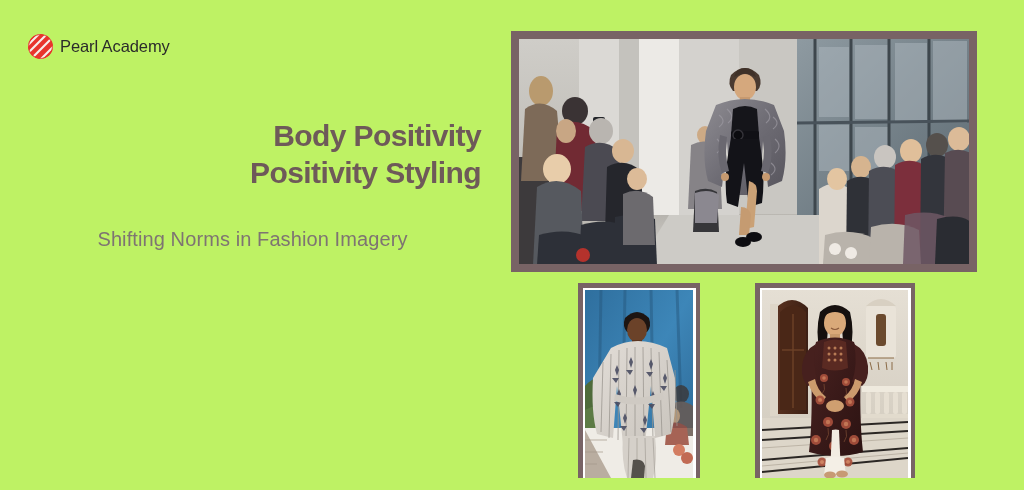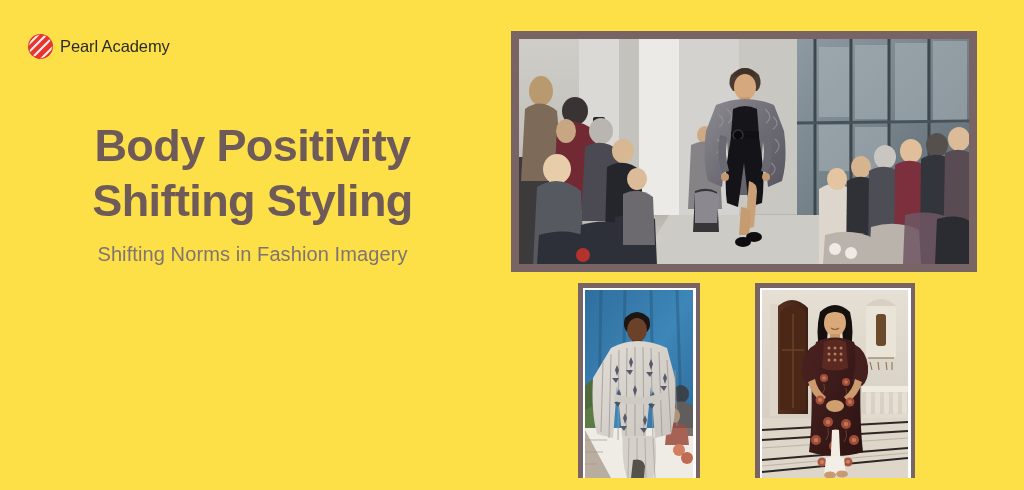--- a/index.html
+++ b/index.html
@@ -14,21 +14,21 @@
     background: #ece7e6;
     font-family: "Liberation Sans", sans-serif;
     position: relative;
   }
 
   .slide {
     position: absolute;
     inset: 0;
     width: 1024px;
     height: 490px;
-    background: #fde047;
+    background: #bef264;
   }
 
   
   .brand {
     position: absolute;
     left: 28px;
     top: 34px;
     display: flex;
     align-items: center;
     gap: 7px;
@@ -56,28 +56,29 @@
   .copy {
     position: absolute;
     left: 0;
     top: 118px;
     width: 505px;
     text-align: center;
   }
   .headline {
     color: #6e5a59;
     font-weight: 700;
-    font-size: 45px;
+    font-size: 30px;
     line-height: 1.23;
     letter-spacing: -0.6px;
     padding: 0 24px;
+    text-align: right;
   }
   .headline .ln { display: block; white-space: nowrap; }
   .subhead {
-    margin-top: 12px;
+    margin-top: 34px;
     color: #7e7472;
     font-size: 20px;
     font-weight: 400;
     letter-spacing: 0.1px;
     line-height: 1.3;
   }
 
   
   .photo-frame {
     position: absolute;
@@ -137,21 +138,21 @@
           <circle cx="12.5" cy="12.5" r="12" fill="none" stroke="#e8342c" stroke-width="1.2"></circle>
         </g>
       </svg>
     </span>
     <span class="brand-name">Pearl Academy</span>
   </div>
 
   <div class="copy">
     <h1 class="headline">
       <span class="ln">Body Positivity</span>
-      <span class="ln">Shifting Styling</span>
+      <span class="ln">Positivity Styling</span>
     </h1>
     <div class="subhead">Shifting Norms in Fashion Imagery</div>
   </div>
 
   <div class="photo-frame" id="hero-frame">
     <span class="mat"></span>
   </div>
   <div class="photo" id="hero-photo">
     <svg viewBox="0 0 450 225" preserveAspectRatio="xMidYMid slice" aria-hidden="true">
       <defs>

